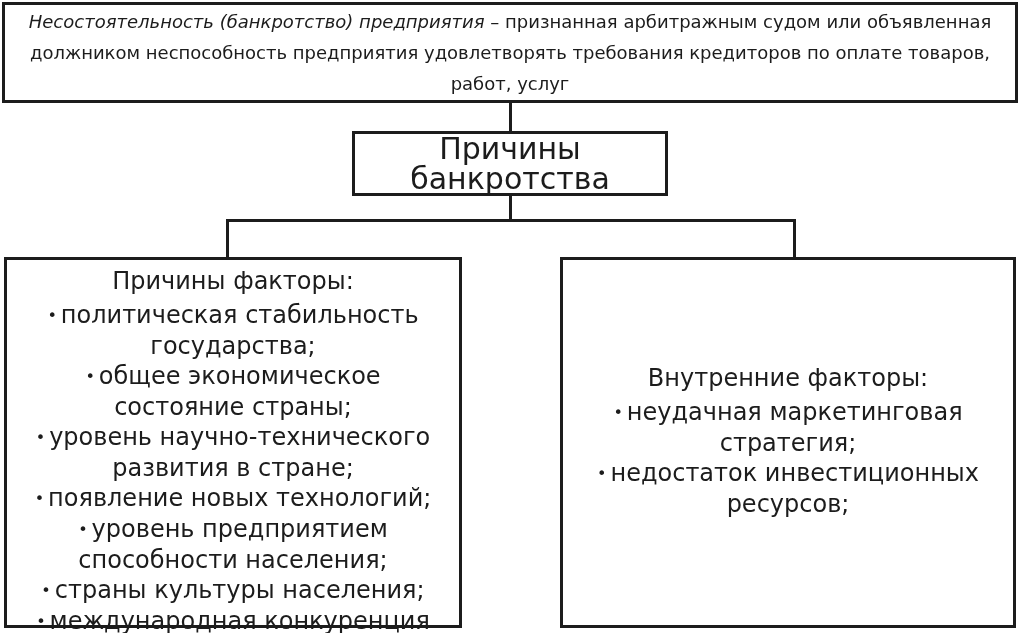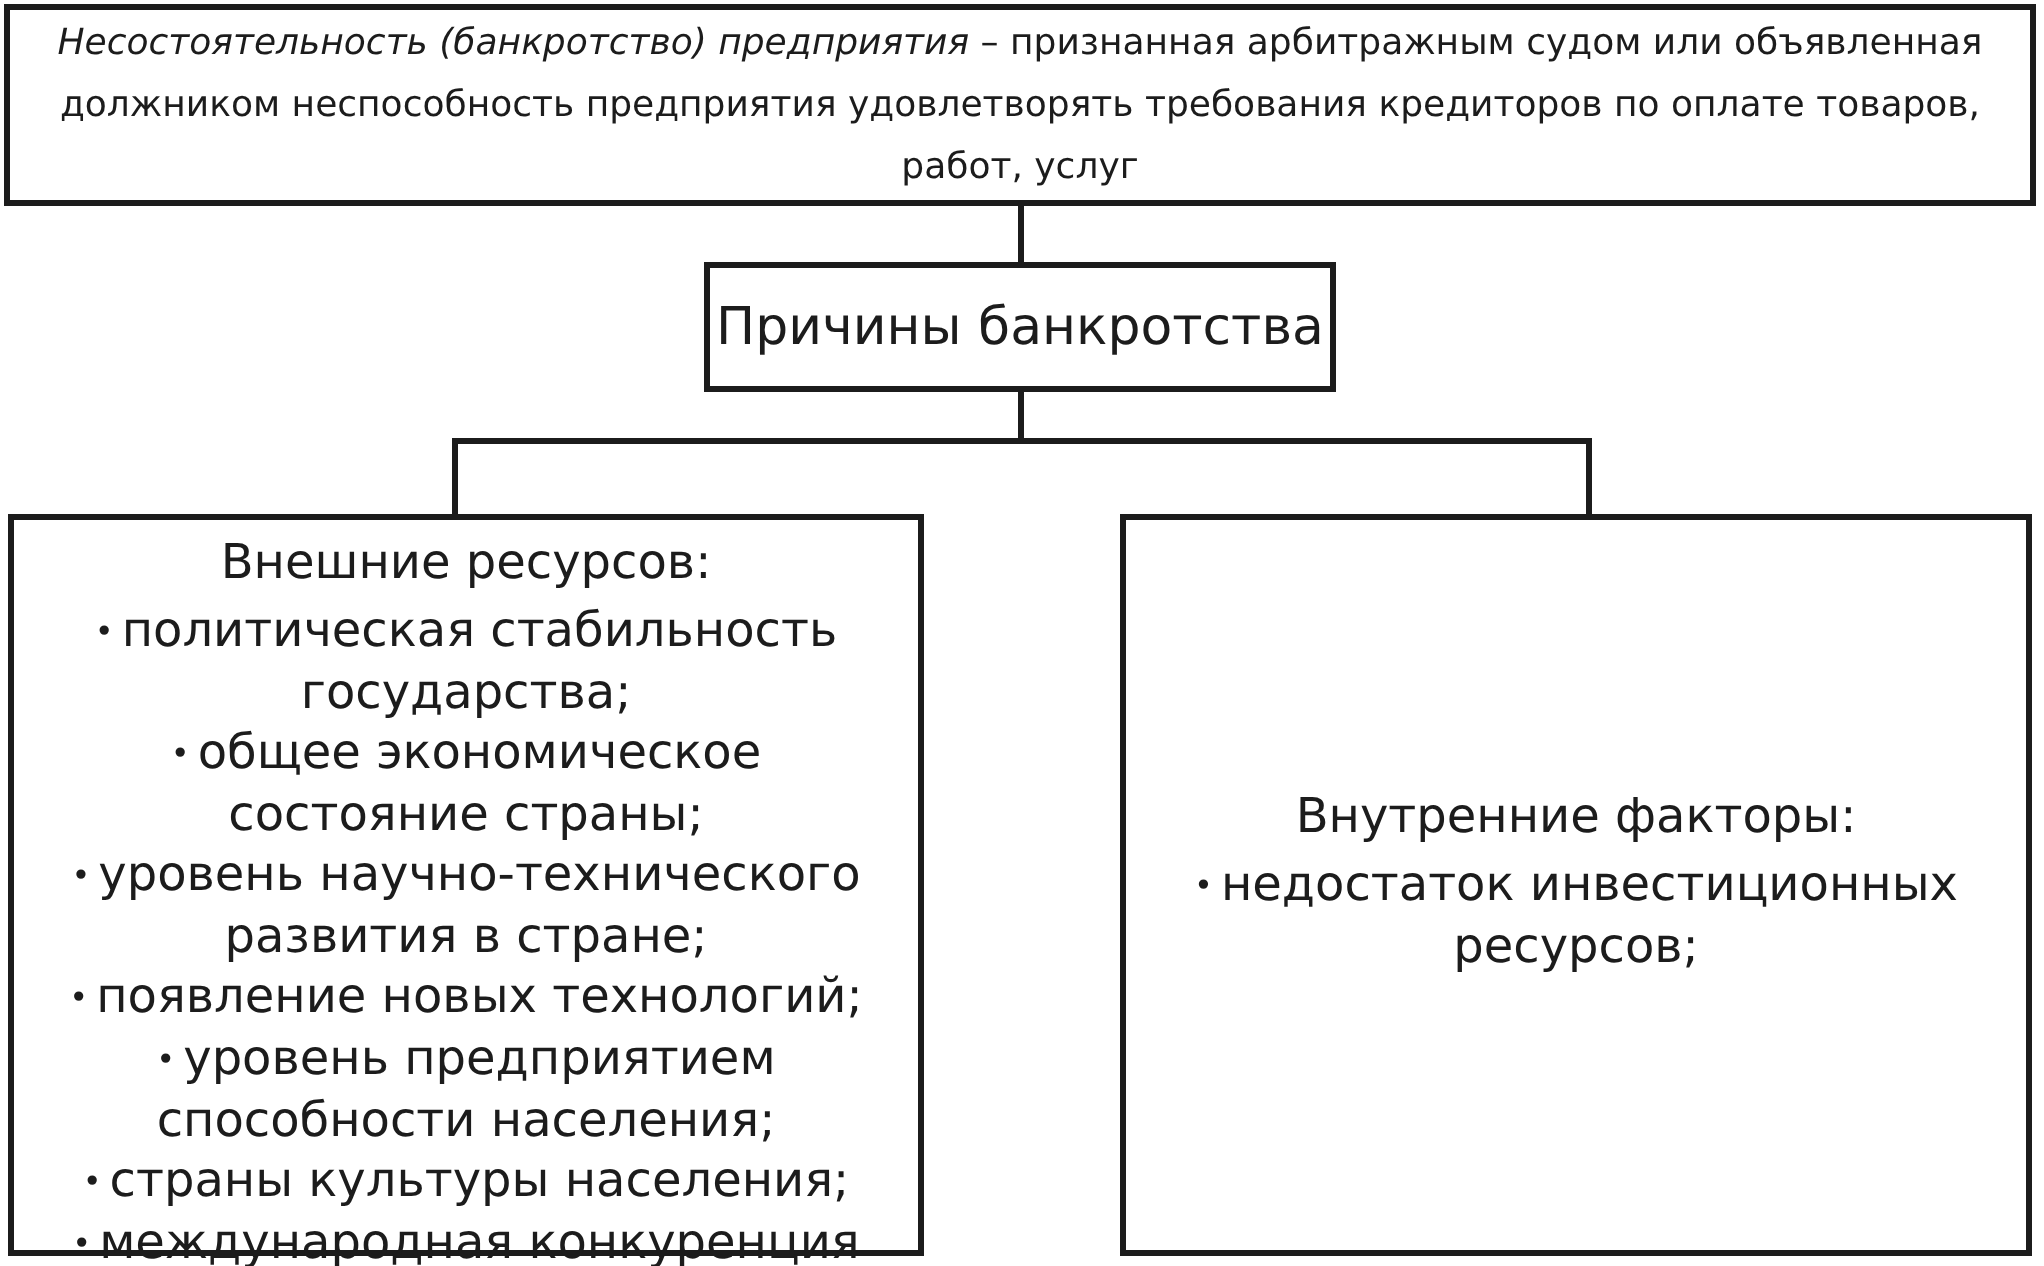--- a/index.html
+++ b/index.html
@@ -32,21 +32,21 @@
     font-size:18px;line-height:31px;
     text-align:center;
   }
   .definition-text i{font-style:italic;}
   
   .causes-box{
     left:352px;top:131px;width:316px;height:65px;
     display:flex;align-items:center;justify-content:center;
   }
   .causes-label{
-    font-size:26px;line-height:30px;text-align:center;
+    font-size:30px;line-height:30px;text-align:center;
   }
   
   .line{position:absolute;background:var(--line);}
   .v-def-causes{left:509px;top:103px;width:3px;height:28px;}
   .v-causes-branch{left:509px;top:196px;width:3px;height:26px;}
   .h-branch{left:226px;top:219px;width:570px;height:3px;}
   .v-branch-left{left:226px;top:219px;width:3px;height:38px;}
   .v-branch-right{left:793px;top:219px;width:3px;height:38px;}
   
   .factors-box{
@@ -92,32 +92,33 @@
   <div class="line v-causes-branch"></div>
   <div class="line h-branch"></div>
   <div class="line v-branch-left"></div>
   <div class="line v-branch-right"></div>
 
   <section class="box causes-box">
     <span class="causes-label">Причины банкротства</span>
   </section>
 
   <section class="box factors-box external">
-    <h3 class="factors-title">Внешние ресурсов:</h3>
+    <h3 class="factors-title">Причины факторы:</h3>
     <ul class="factors-list">
         <li class="factor"><span class="bullet">•</span><span class="factor-text">политическая стабильность государства;</span></li>
         <li class="factor"><span class="bullet">•</span><span class="factor-text">общее экономическое состояние страны;</span></li>
         <li class="factor"><span class="bullet">•</span><span class="factor-text">уровень научно-технического развития в стране;</span></li>
         <li class="factor"><span class="bullet">•</span><span class="factor-text">появление новых технологий;</span></li>
         <li class="factor"><span class="bullet">•</span><span class="factor-text">уровень предприятием способности населения;</span></li>
         <li class="factor"><span class="bullet">•</span><span class="factor-text">страны культуры населения;</span></li>
         <li class="factor"><span class="bullet">•</span><span class="factor-text">международная конкуренция</span></li>
       </ul>
   </section>
 
   <section class="box factors-box internal">
     <h3 class="factors-title">Внутренние факторы:</h3>
     <ul class="factors-list">
+        <li class="factor"><span class="bullet">•</span><span class="factor-text">неудачная маркетинговая стратегия;</span></li>
         <li class="factor"><span class="bullet">•</span><span class="factor-text">недостаток инвестиционных ресурсов;</span></li>
       </ul>
   </section>
 
 </div>
 
 </body></html>

